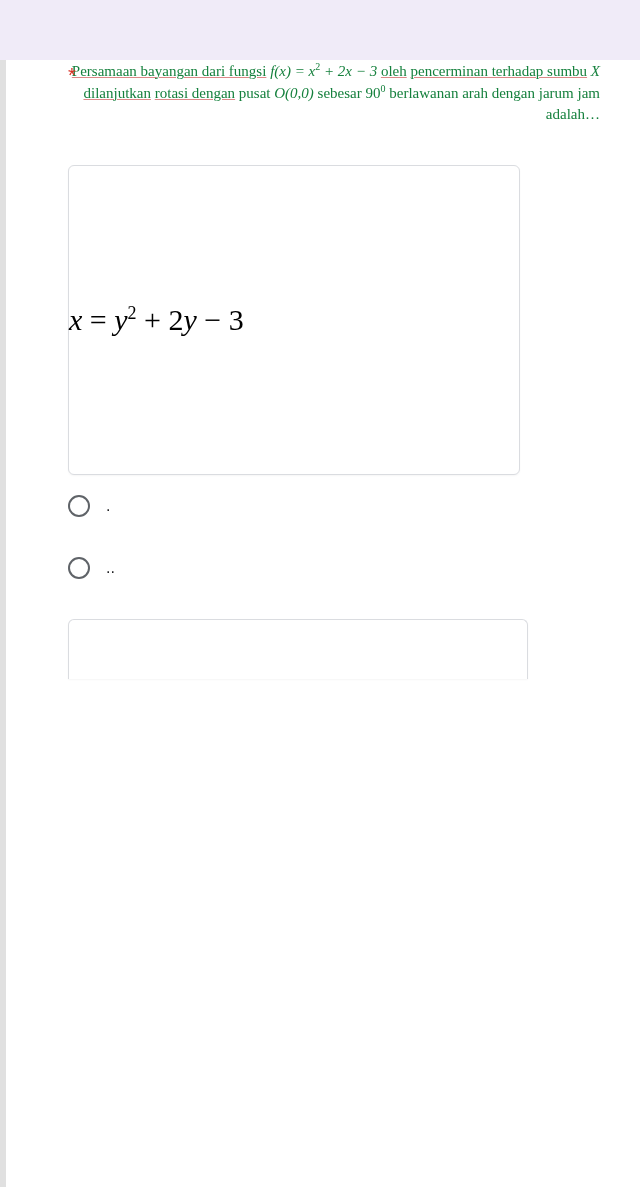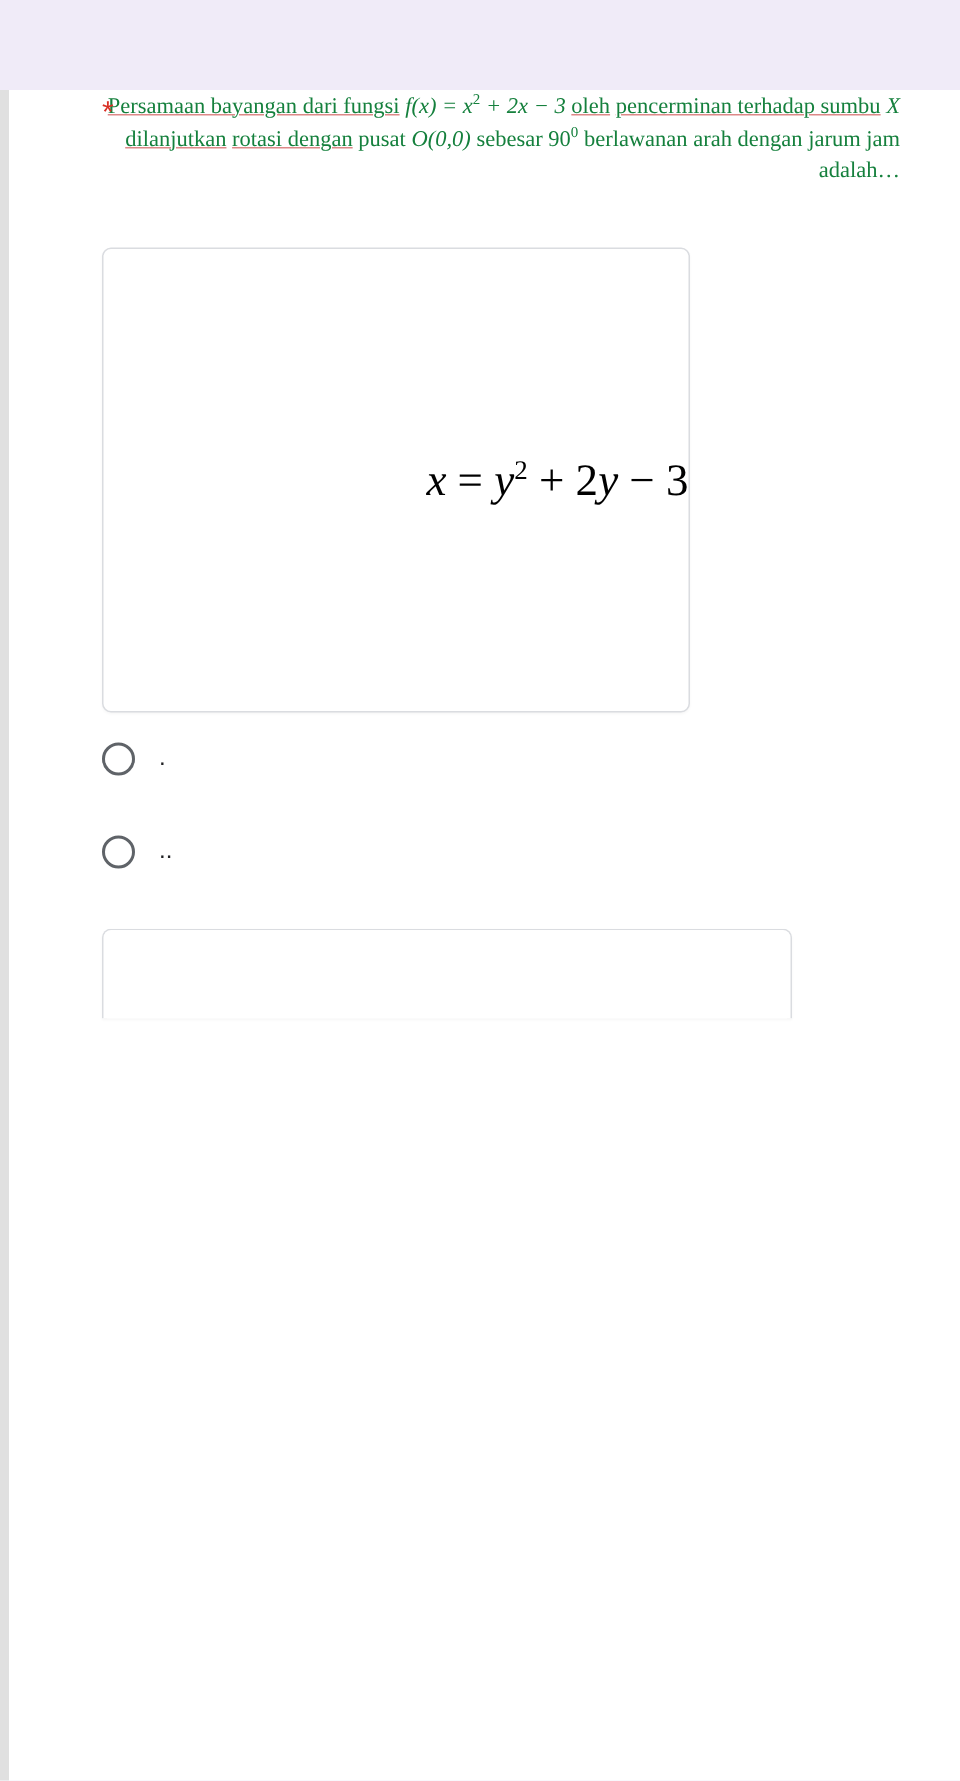--- a/index.html
+++ b/index.html
@@ -5,21 +5,21 @@
   * { box-sizing: border-box; margin: 0; padding: 0; }
   html, body { width: 640px; height: 1187px; background: #f0ebf8; font-family: Arial, sans-serif; }
   .page { width: 640px; height: 1187px; background: #fff; border-left: 6px solid #e0e0e0; position: relative; padding-left: 30px; }
   .inner { padding: 0 40px 0 32px; }
   .asterisk { color: #d93025; font-size: 20px; position: absolute; top: 4px; left: 62px; }
   .question { font-family: "Times New Roman", Times, serif; font-size: 15px; color: #15803d; margin-top: 60px; line-height: 1.4; text-align: right; }
   .question .u { text-decoration: underline; text-decoration-color: #d88; text-decoration-thickness: 1px; }
   .question sup { font-size: 10px; }
   .question i { font-style: italic; }
   .options { margin-top: 40px; }
-  .option-card { width: 392px; height: 310px; border: 1px solid #dadce0; border-radius: 6px; background: #fff; display: flex; align-items: center; justify-content: flex-end; margin-left: 0; box-shadow: 0 1px 2px rgba(0,0,0,0.04); }
+  .option-card { width: 452px; height: 310px; border: 1px solid #dadce0; border-radius: 6px; background: #fff; display: flex; align-items: center; justify-content: flex-start; margin-left: 0; box-shadow: 0 1px 2px rgba(0,0,0,0.04); }
   .equation { font-family: "Times New Roman", Times, serif; font-size: 30px; font-style: italic; color: #000; }
   .equation .num { font-style: normal; }
   .equation sup { font-size: 18px; font-style: normal; vertical-align: super; }
   .radio-row { display: flex; align-items: center; margin-top: 20px; margin-bottom: 40px; gap: 16px; }
   .radio { width: 22px; height: 22px; border: 2px solid #5f6368; border-radius: 50%; background: #fff; flex-shrink: 0; }
   .radio-label { font-family: Arial, sans-serif; font-size: 16px; color: #202124; }
   .spacer-card { width: 460px; height: 60px; border: 1px solid #dadce0; border-top-left-radius: 6px; border-top-right-radius: 6px; border-bottom: none; background: #fff; box-shadow: 0 1px 2px rgba(0,0,0,0.04); }
 </style>
 </head>
 <body>

